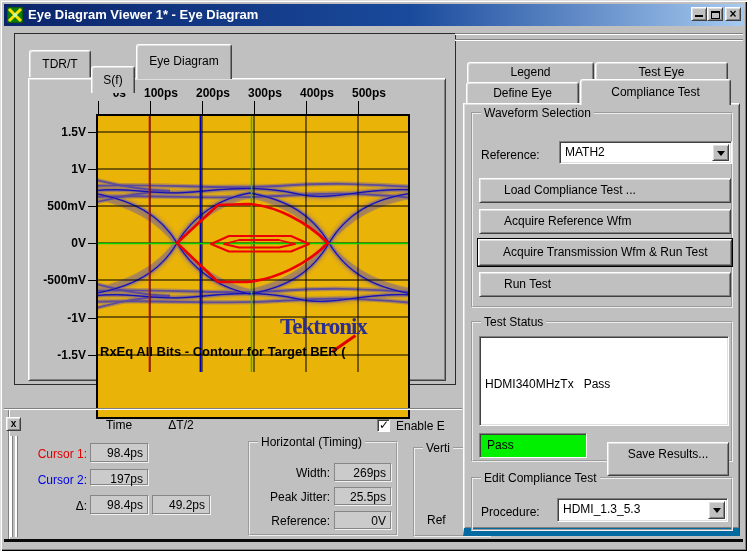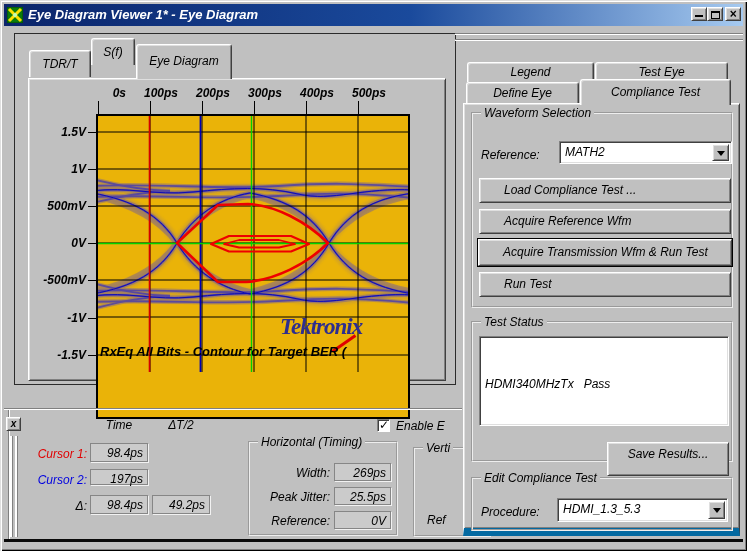--- a/index.html
+++ b/index.html
@@ -1,20 +1,20 @@
 <!DOCTYPE html>
 <html><head>
 <meta charset="utf-8">
 <style>
   html,body{margin:0;padding:0;background:#808080;}
   *{box-sizing:border-box;font-family:"Liberation Sans","DejaVu Sans",sans-serif;}
   .abs{position:absolute;}
   .window{position:relative;width:747px;height:551px;background:#c0c0c0;
     box-shadow:inset 1px 1px 0 #dfdfdf,inset 2px 2px 0 #ffffff,inset -1px -1px 0 #000,inset -2px -2px 0 #808080;
-    overflow:hidden;font-style:italic;}
+    overflow:hidden;}
   .titlebar{left:4px;top:4px;width:739px;height:22px;
     background:linear-gradient(to right,#0a246a,#1a4a9c 55%,#a6caf0);}
   .title-text{left:24px;top:0;height:22px;line-height:22px;color:#fff;font-weight:bold;font-size:13px;white-space:nowrap;}
   .winbtn{width:16px;height:14px;top:3px;background:#c0c0c0;border:1px solid;border-color:#fff #404040 #404040 #fff;
     box-shadow:inset 1px 1px 0 #dfdfdf,inset -1px -1px 0 #808080;text-align:center;}
   .winbtn .bar{position:absolute;left:3px;bottom:3px;width:8px;height:2px;background:#000;}
   .winbtn .box{position:absolute;left:3px;top:3px;width:9px;height:8px;border:1px solid #000;border-top-width:2px;}
   .winbtn .x{position:absolute;left:0;top:-1px;width:14px;text-align:center;font-weight:bold;font-size:12px;color:#000;line-height:14px;}
   
   .left-panel{left:14px;top:33px;width:442px;height:352px;border:1px solid #2b2b2b;background:#c0c0c0;}
@@ -226,21 +226,21 @@
         </svg>
         <div class="abs logo" style="left:182px;top:198px">Tektronix</div>
         <div class="abs red-slash" style="left:232px;top:226px"></div>
         <div class="abs caption" style="left:2px;top:228px">RxEq All Bits - Contour for Target BER (</div>
       </div>
     </div>
 
     <div class="abs tab" style="left:14px;top:16px;width:62px;height:27px;line-height:27px">
         <span>TDR/T</span>
       </div>
-    <div class="abs tab" style="left:76px;top:4px;width:44px;height:27px;line-height:27px">
+    <div class="abs tab" style="left:76px;top:32px;width:44px;height:27px;line-height:27px">
         <span>S(f)</span>
       </div>
     <div class="abs tab" style="left:121px;top:10px;width:96px;height:35px;line-height:32px;z-index:3">
         <span>Eye Diagram</span>
       </div>
   </div>
 
   <div class="abs etchline" style="left:455px;top:33px;width:288px"></div>
   <div class="abs etchline" style="left:455px;top:39px;width:288px"></div>
 
@@ -310,20 +310,21 @@
       <div class="abs btn" style="left:6px;top:158px;width:252px;height:25px">Run Test</div>
     </div>
 
     <div class="abs groupbox" style="left:7px;top:217px;width:262px;height:141px">
       <span class="grouplabel">Test Status</span>
       <div class="abs sunken listbox" style="left:6px;top:13px;width:250px;height:90px">
         <div>HDMI340MHzTx   Pass</div>
         
         
       </div>
+      <div class="abs passbox" style="left:6px;top:110px;width:108px;height:25px">Pass</div>
       <div class="abs btn center" style="left:134px;top:119px;width:122px;height:34px;line-height:23px">Save Results...</div>
     </div>
 
     <div class="abs groupbox" style="left:7px;top:373px;width:262px;height:54px">
       <span class="grouplabel">Edit Compliance Test</span>
       <div class="abs label" style="left:8px;top:26px">Procedure:</div>
       <div class="abs sunken" style="left:84px;top:19px;width:171px;height:24px">
         <span class="abs combo-text">HDMI_1.3_5.3</span>
         <span class="abs combo-btn">
             <i></i>

